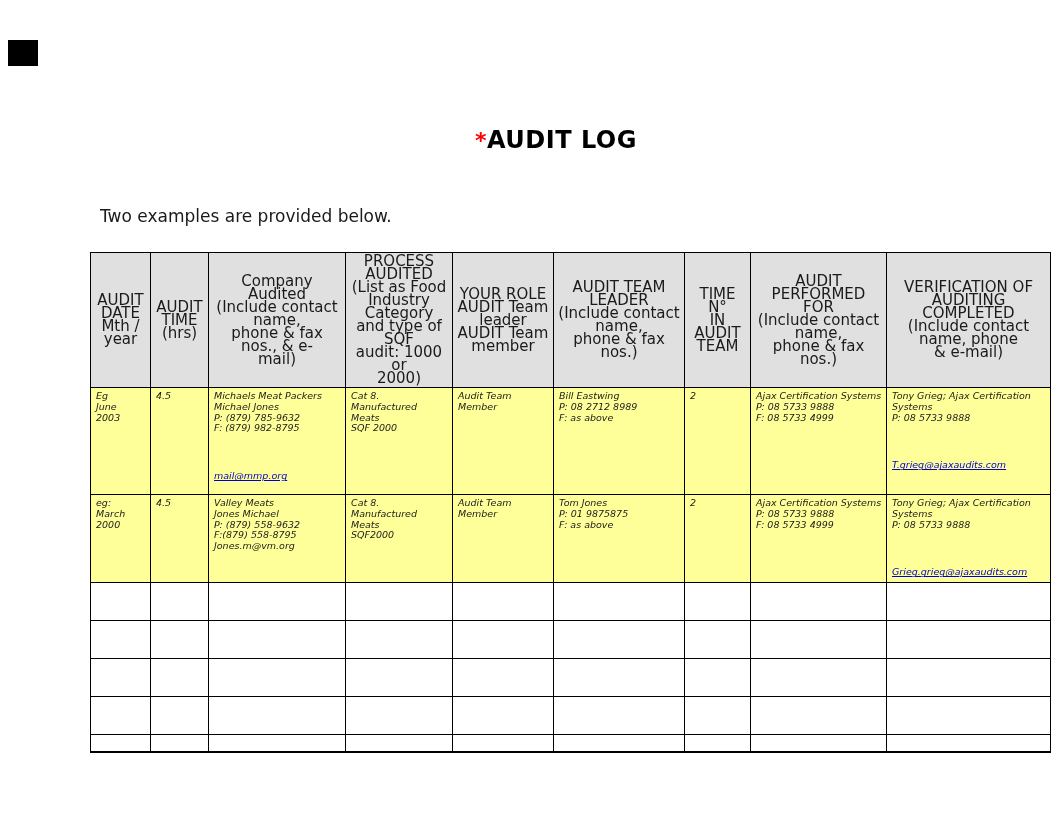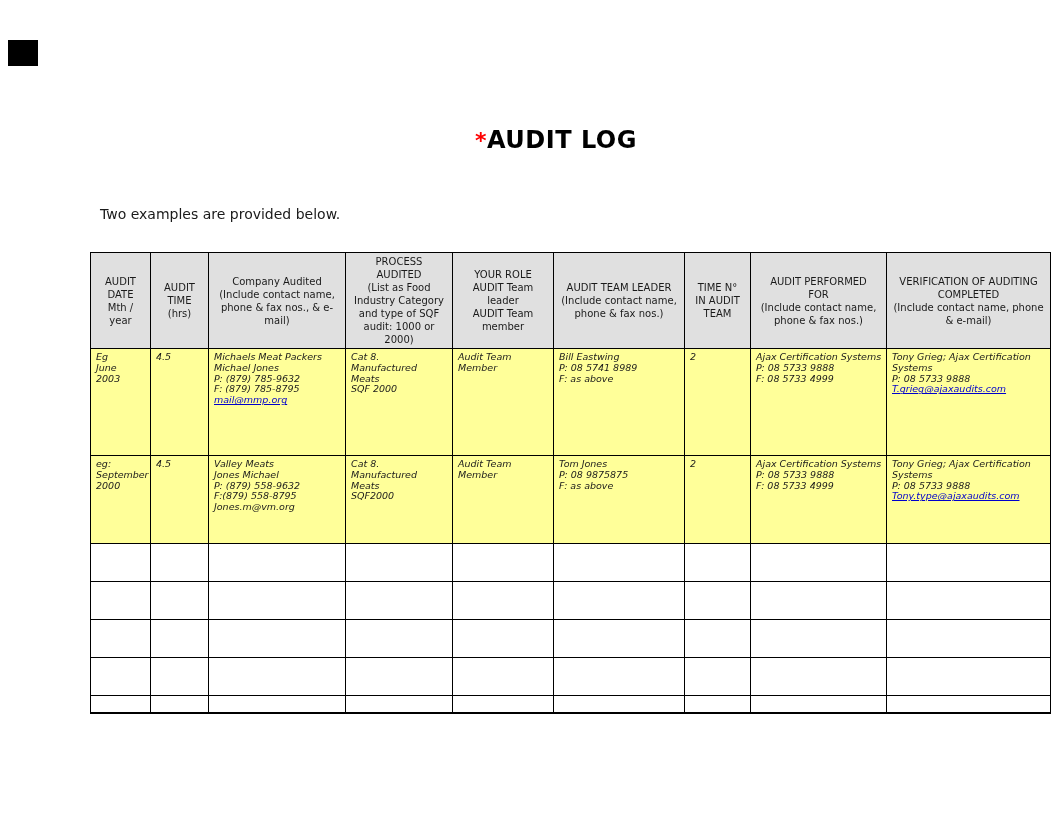--- a/index.html
+++ b/index.html
@@ -6,35 +6,35 @@
   html, body { width: 1056px; height: 816px; background: #ffffff;
     font-family: "DejaVu Sans", sans-serif; color: #1a1a1a; overflow: hidden; }
   .page { position: relative; width: 1056px; height: 656px; background: #fff; }
 
   .corner-mark { position: absolute; left: 8px; top: 40px; width: 30px; height: 26px; background: #000; }
 
   .title-wrap { position: absolute; top: 126px; left: 0; width: 1112px; text-align: center; }
   .title-wrap h1 { display: inline; font-size: 24px; font-weight: bold; letter-spacing: 0.5px; color: #000; }
   .title-asterisk { color: #ff0000; font-weight: bold; font-size: 22px; }
 
-  .intro { position: absolute; left: 100px; top: 206px; font-size: 14px; color: #1a1a1a; }
+  .intro { position: absolute; left: 100px; top: 206px; font-size: 17px; color: #1a1a1a; }
 
   table.audit { position: absolute; left: 90px; top: 252px; width: 960px;
     border-collapse: collapse; table-layout: fixed; border: 1px solid #000; border-bottom: 2px solid #000; }
   th, td { border: 1px solid #000; white-space: pre-line; overflow: hidden; }
 
-  thead th { background: #e0e0e0; font-weight: normal; font-size: 10px; line-height: 13px;
+  thead th { background: #e0e0e0; font-weight: normal; font-size: 15px; line-height: 13px;
     text-align: center; vertical-align: middle; height: 96px; padding: 2px 3px; color: #1a1a1a; }
 
   tbody.data td { background: #ffff99; font-size: 9.5px; font-style: italic; line-height: 10.8px;
     vertical-align: top; text-align: left; padding: 3px 4px 0 5px; color: #1a1a1a; }
   tr.data-row-1 td { height: 107px; }
   tr.data-row-2 td { height: 88px; }
 
-  a.cell-link { color: #0000cc; text-decoration: underline; font-style: italic; display: block; cursor: pointer; }
+  a.cell-link { color: #0000cc; text-decoration: underline; font-style: italic; display: block; cursor: pointer; margin-top: 37px; }
   a.cell-link:empty { display: none; }
 
   tbody.blank td { background: #ffffff; height: 38px; }
   tbody.blank tr.short td { height: 17px; }
 
   .c1 { width: 60px; } .c2 { width: 58px; } .c3 { width: 137px; }
   .c4 { width: 107px; } .c5 { width: 101px; } .c6 { width: 131px; }
   .c7 { width: 66px; } .c8 { width: 136px; } .c9 { width: 164px; }
 </style>
 </head>
@@ -105,64 +105,64 @@
     </thead>
     <tbody class="data">
       <tr class="data-row-1">
         <td><div>Eg
 June
 2003</div></td>
         <td><div>4.5</div></td>
         <td><div>Michaels Meat Packers
 Michael Jones
 P: (879) 785-9632
-F: (879) 785-8795</div><a class="cell-link">mail@mmp.org</a></td>
+F: (879) 982-8795</div><a class="cell-link">mail@mmp.org</a></td>
         <td><div>Cat 8.
 Manufactured
 Meats
 SQF 2000</div></td>
         <td><div>Audit Team
 Member</div></td>
         <td><div>Bill Eastwing
-P: 08 5741 8989
+P: 08 2712 8989
 F: as above</div></td>
         <td><div>2</div></td>
         <td><div>Ajax Certification Systems
 P: 08 5733 9888
 F: 08 5733 4999</div></td>
         <td><div>Tony Grieg; Ajax Certification
 Systems
 P: 08 5733 9888</div><a class="cell-link">T.grieg@ajaxaudits.com</a></td>
       </tr>
       <tr class="data-row-2">
         <td><div>eg:
-September
+March
 2000</div></td>
         <td><div>4.5</div></td>
         <td><div>Valley Meats
 Jones Michael
 P: (879) 558-9632
 F:(879) 558-8795
 Jones.m@vm.org</div></td>
         <td><div>Cat 8.
 Manufactured
 Meats
 SQF2000</div></td>
         <td><div>Audit Team
 Member</div></td>
         <td><div>Tom Jones
-P: 08 9875875
+P: 01 9875875
 F: as above</div></td>
         <td><div>2</div></td>
         <td><div>Ajax Certification Systems
 P: 08 5733 9888
 F: 08 5733 4999</div></td>
         <td><div>Tony Grieg; Ajax Certification
 Systems
-P: 08 5733 9888</div><a class="cell-link">Tony.type@ajaxaudits.com</a></td>
+P: 08 5733 9888</div><a class="cell-link">Grieg.grieg@ajaxaudits.com</a></td>
       </tr>
     </tbody>
     <tbody class="blank">
         <tr>
           <td></td>
           <td></td>
           <td></td>
           <td></td>
           <td></td>
           <td></td>

